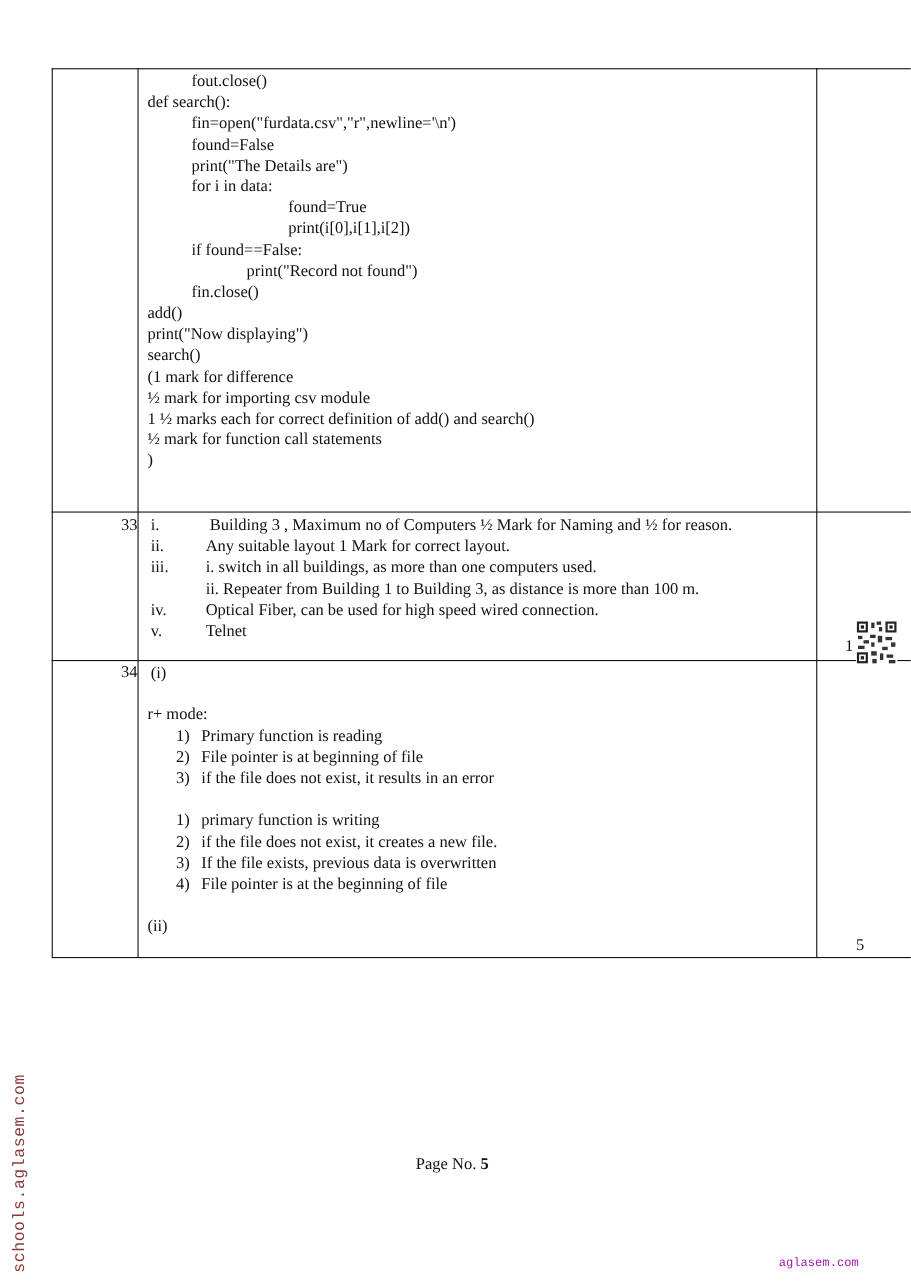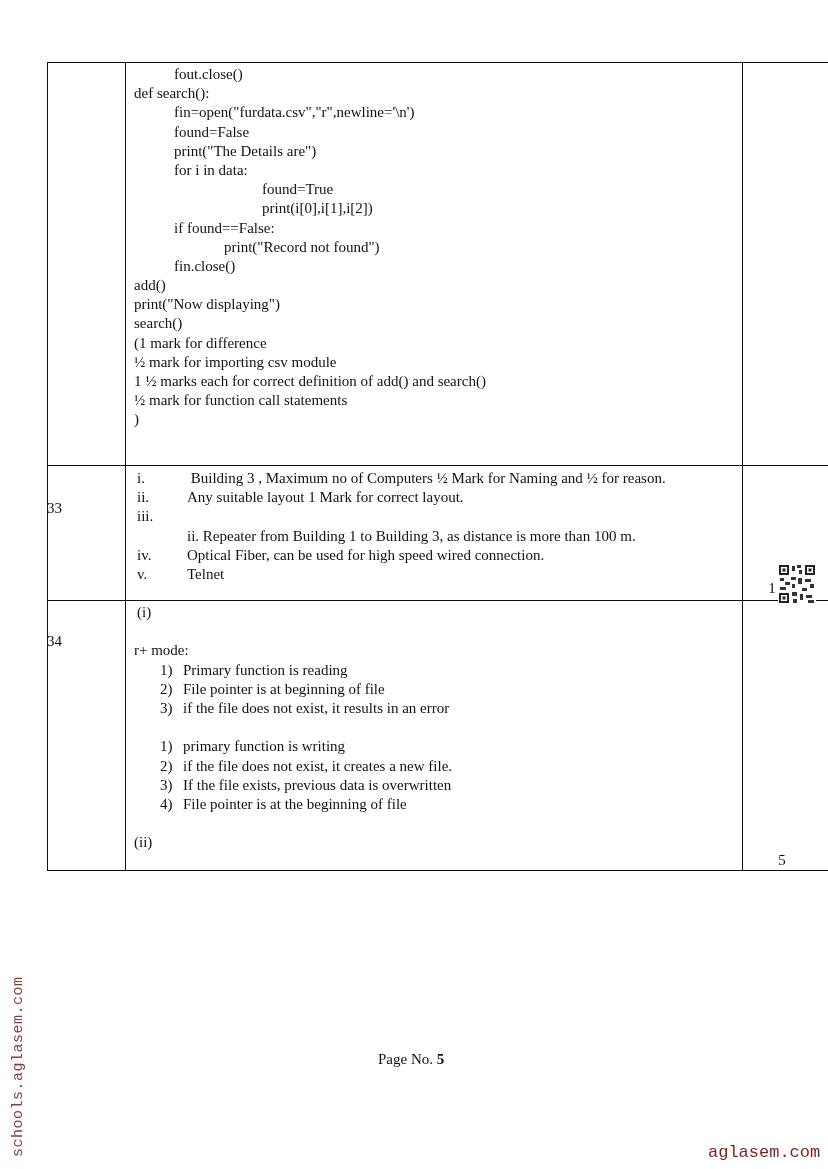--- a/index.html
+++ b/index.html
@@ -3,36 +3,36 @@
 <meta charset="utf-8">
 <style>
   html, body { margin:0; padding:0; background:#ffffff; }
   body { width:828px; height:1169px; position:relative; overflow:hidden;
          font-family:"Liberation Serif", "DejaVu Serif", serif; color:#111; }
   .page { position:absolute; left:0; top:0; width:716px; height:1169px; }
   .tbl { position:absolute; left:47px; top:62px; width:800px; }
   .row { position:relative; border-bottom:1.5px solid #111; }
   .row.first { border-top:1.5px solid #111; }
   .vline { position:absolute; top:62px; width:0; border-left:1.5px solid #111; }
-  .qno { position:absolute; left:0; width:78px; text-align:left; font-size:15px; top:2px;margin-top:30px; }
+  .qno { position:absolute; left:0; width:78px; text-align:right; font-size:15px; top:2px; }
   .ans { position:absolute; left:87px; font-size:15px; line-height:19.2px; }
   .line { white-space:pre; height:19.2px; }
   .marks { position:absolute; left:695px; width:80px; text-align:center; font-size:15px; }
   .ind1 { padding-left:40px; }
   .ind2 { padding-left:94px; }
   .ind3 { padding-left:128px; }
   .ind2b { padding-left:90px; }
   .rl { display:flex; }
   .rl .num { width:50px; }
   .nl { display:flex; padding-left:26px; }
   .nl .n { width:23px; }
   .qr { position:absolute; left:778px; top:564px; width:38px; height:40px; }
   .wm-side { position:absolute; left:10px; top:1157px; transform-origin:0 0; transform:rotate(-90deg);
              font-family:"Liberation Mono","DejaVu Sans Mono", monospace; font-size:15px; color:#8b3a3a; letter-spacing:0.5px; white-space:nowrap; }
-  .wm-bot { position:absolute; left:708px; top:1143px; font-family:"Liberation Mono","DejaVu Sans Mono", monospace; font-size:17px; color:#7f1d1d; }
+  .wm-bot { position:absolute; left:708px; top:1143px; font-family:"Liberation Mono","DejaVu Sans Mono", monospace; font-size:11px; color:#a21caf; }
   .pageno { position:absolute; left:378px; top:1051px; font-size:15px; }
   .pageno b { font-weight:bold; }
 </style>
 </head>
 <body>
 
 <div class="page">
 
   <div class="vline" style="left:47px;height:808px;"></div>
   <div class="vline" style="left:125px;height:808px;"></div>
@@ -64,21 +64,21 @@
         <div class="line">)</div>
       </div>
       <div class="marks"></div>
     </div>
 
     <div class="row" style="height:134px;">
       <div class="qno" style="top:4px;">33</div>
       <div class="ans" style="top:3px;left:90px;">
         <div class="line rl"><span class="num">i.</span><span> Building 3 , Maximum no of Computers ½ Mark for Naming and ½ for reason.</span></div>
         <div class="line rl"><span class="num">ii.</span><span>Any suitable layout 1 Mark for correct layout.</span></div>
-        <div class="line rl"><span class="num">iii.</span></div>
+        <div class="line rl"><span class="num">iii.</span><span>i. switch in all buildings, as more than one computers used.</span></div>
         <div class="line rl"><span class="num"></span><span>ii. Repeater from Building 1 to Building 3, as distance is more than 100 m.</span></div>
         <div class="line rl"><span class="num">iv.</span><span>Optical Fiber, can be used for high speed wired connection.</span></div>
         <div class="line rl"><span class="num">v.</span><span>Telnet</span></div>
       </div>
       <div class="marks" style="top:114px;left:705px;width:40px;">1</div>
     </div>
 
     <div class="row" style="height:269px;">
       <div class="qno" style="top:2px;">34</div>
       <div class="ans" style="top:2px;">

